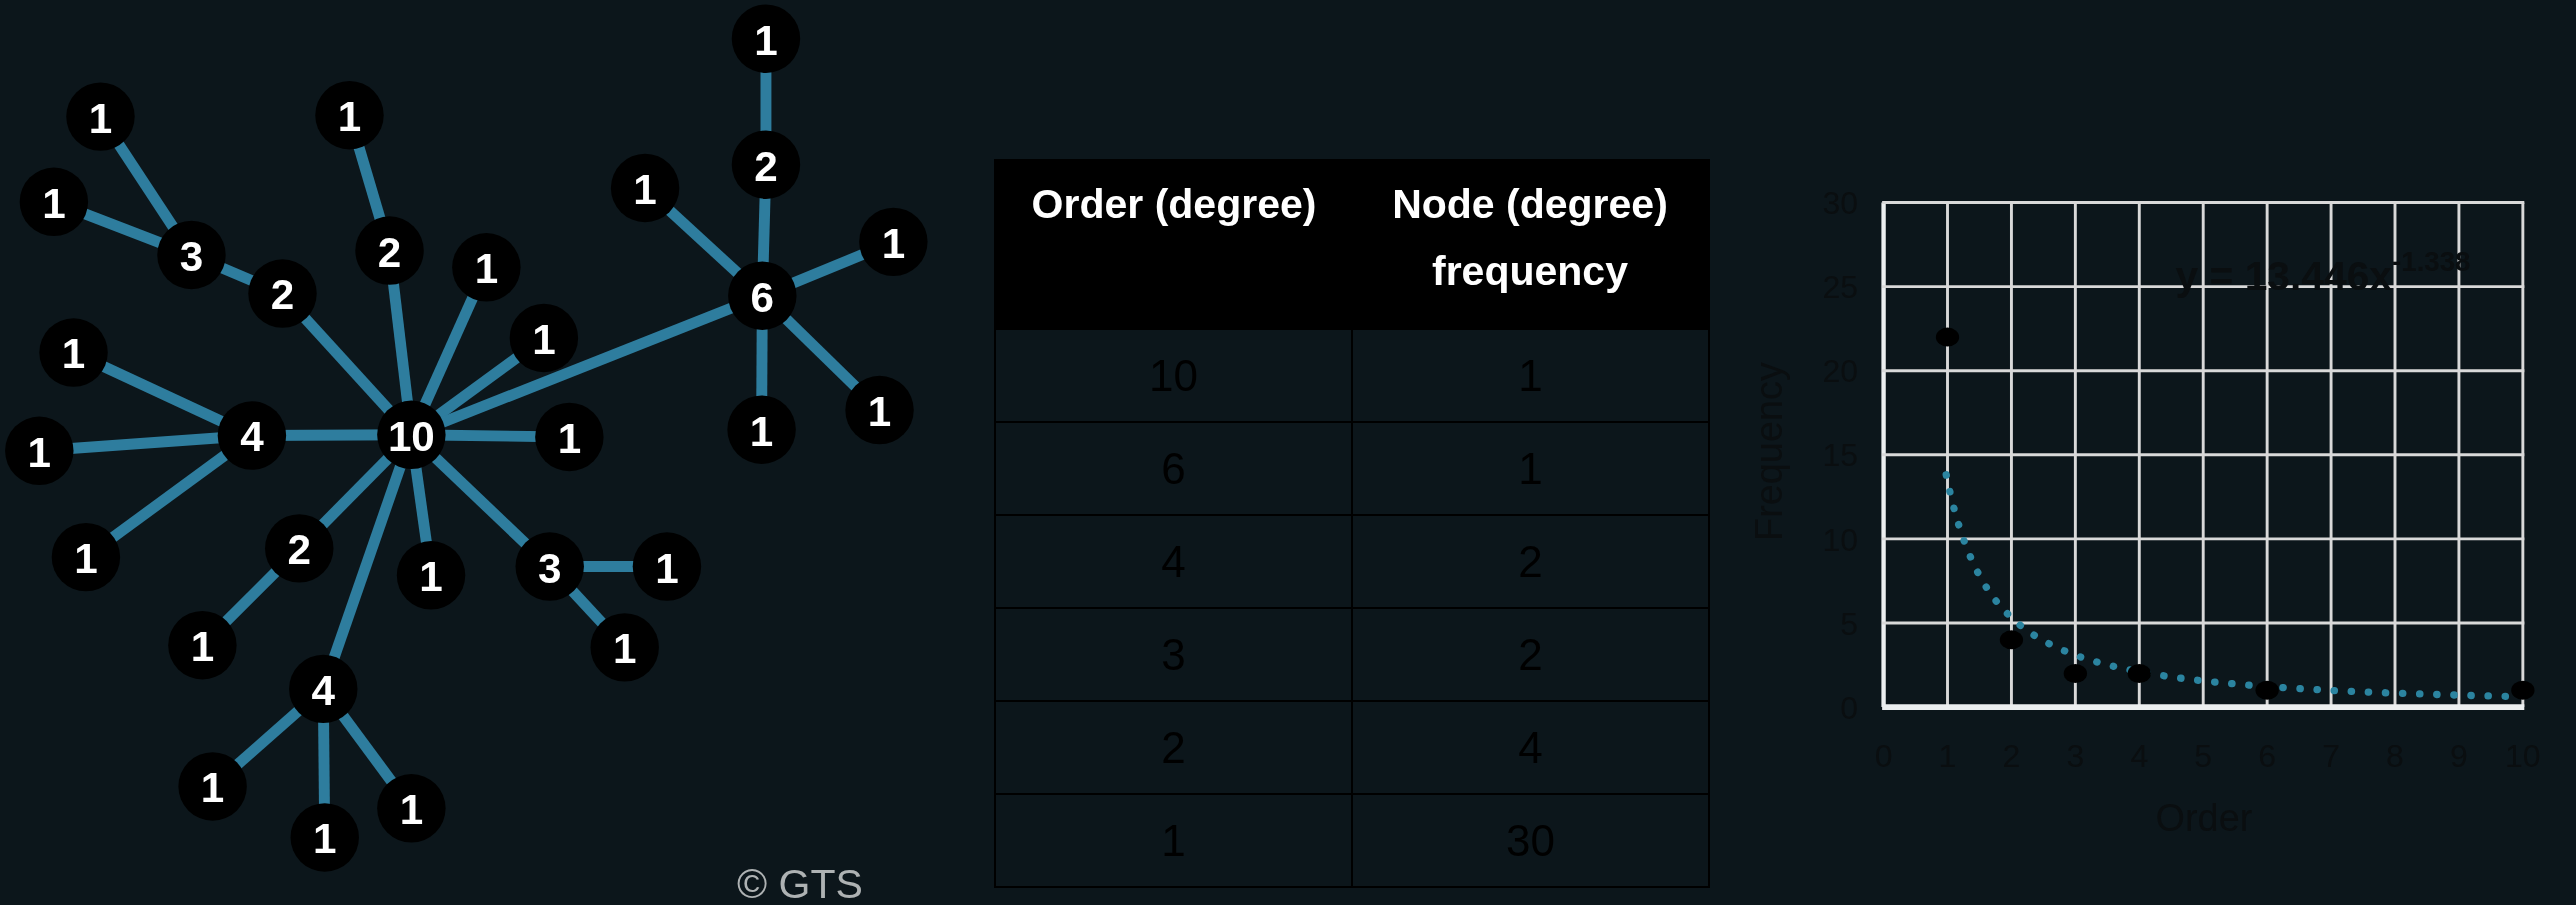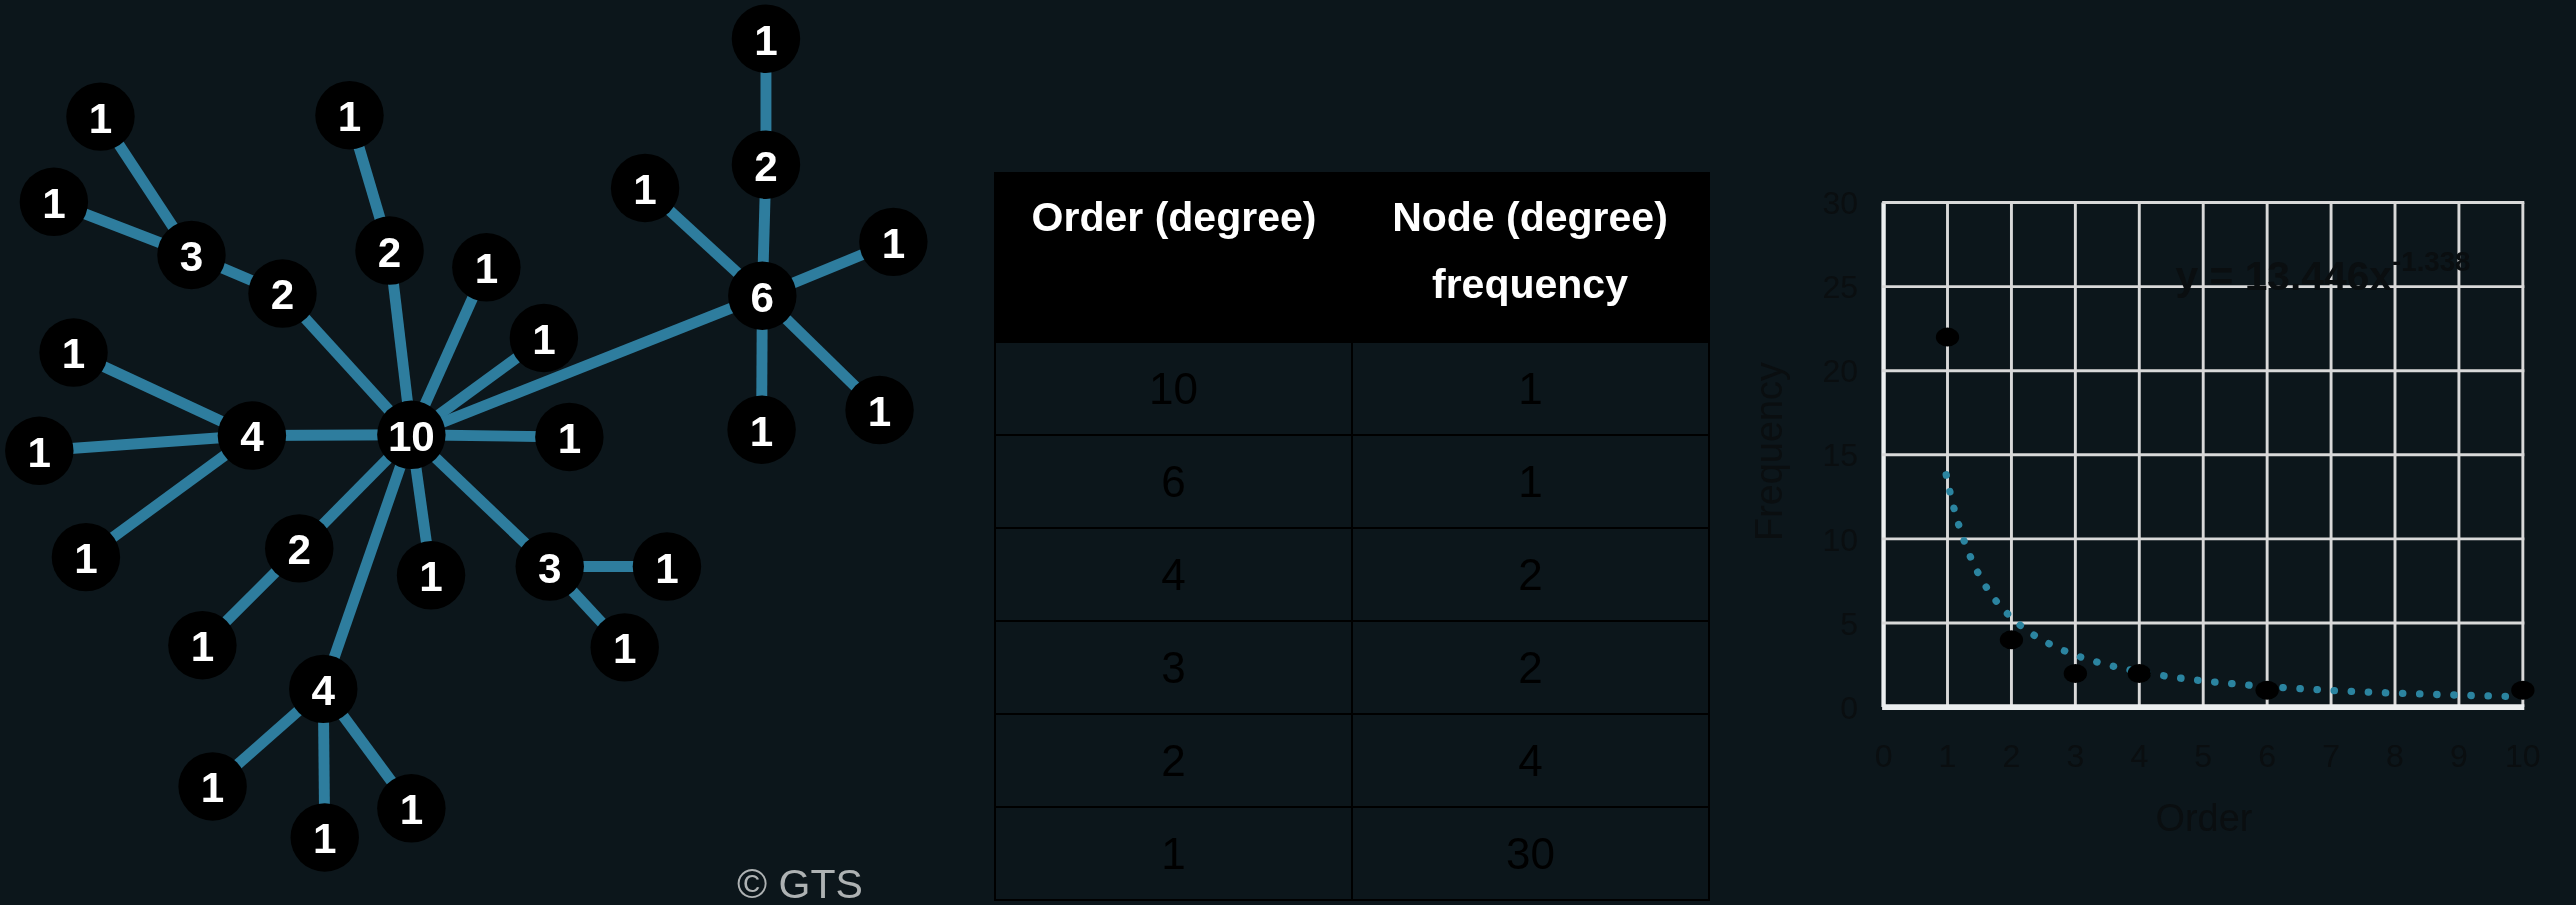--- a/index.html
+++ b/index.html
@@ -12,21 +12,21 @@
   #canvas{
     position:relative;width:2576px;height:906px;overflow:hidden;
     background:var(--bg);
     font-family:"Liberation Sans",sans-serif;
   }
   #figure-svg{position:absolute;left:0;top:0;}
   svg text{font-family:"Liberation Sans",sans-serif;}
 
   
   #stats-table{
-    position:absolute;left:994px;top:172px;width:716px;
+    position:absolute;left:994px;top:159px;width:716px;
     border-collapse:collapse;table-layout:fixed;
     border:2.9px solid #000;
   }
   #stats-table th{
     background:#000;color:#FFF;
     font-size:41px;font-weight:bold;line-height:67px;
     height:157px;vertical-align:top;padding:10.2px 5.8px 0 5.8px;
     text-align:center;border:0;
   }
   #stats-table td{

